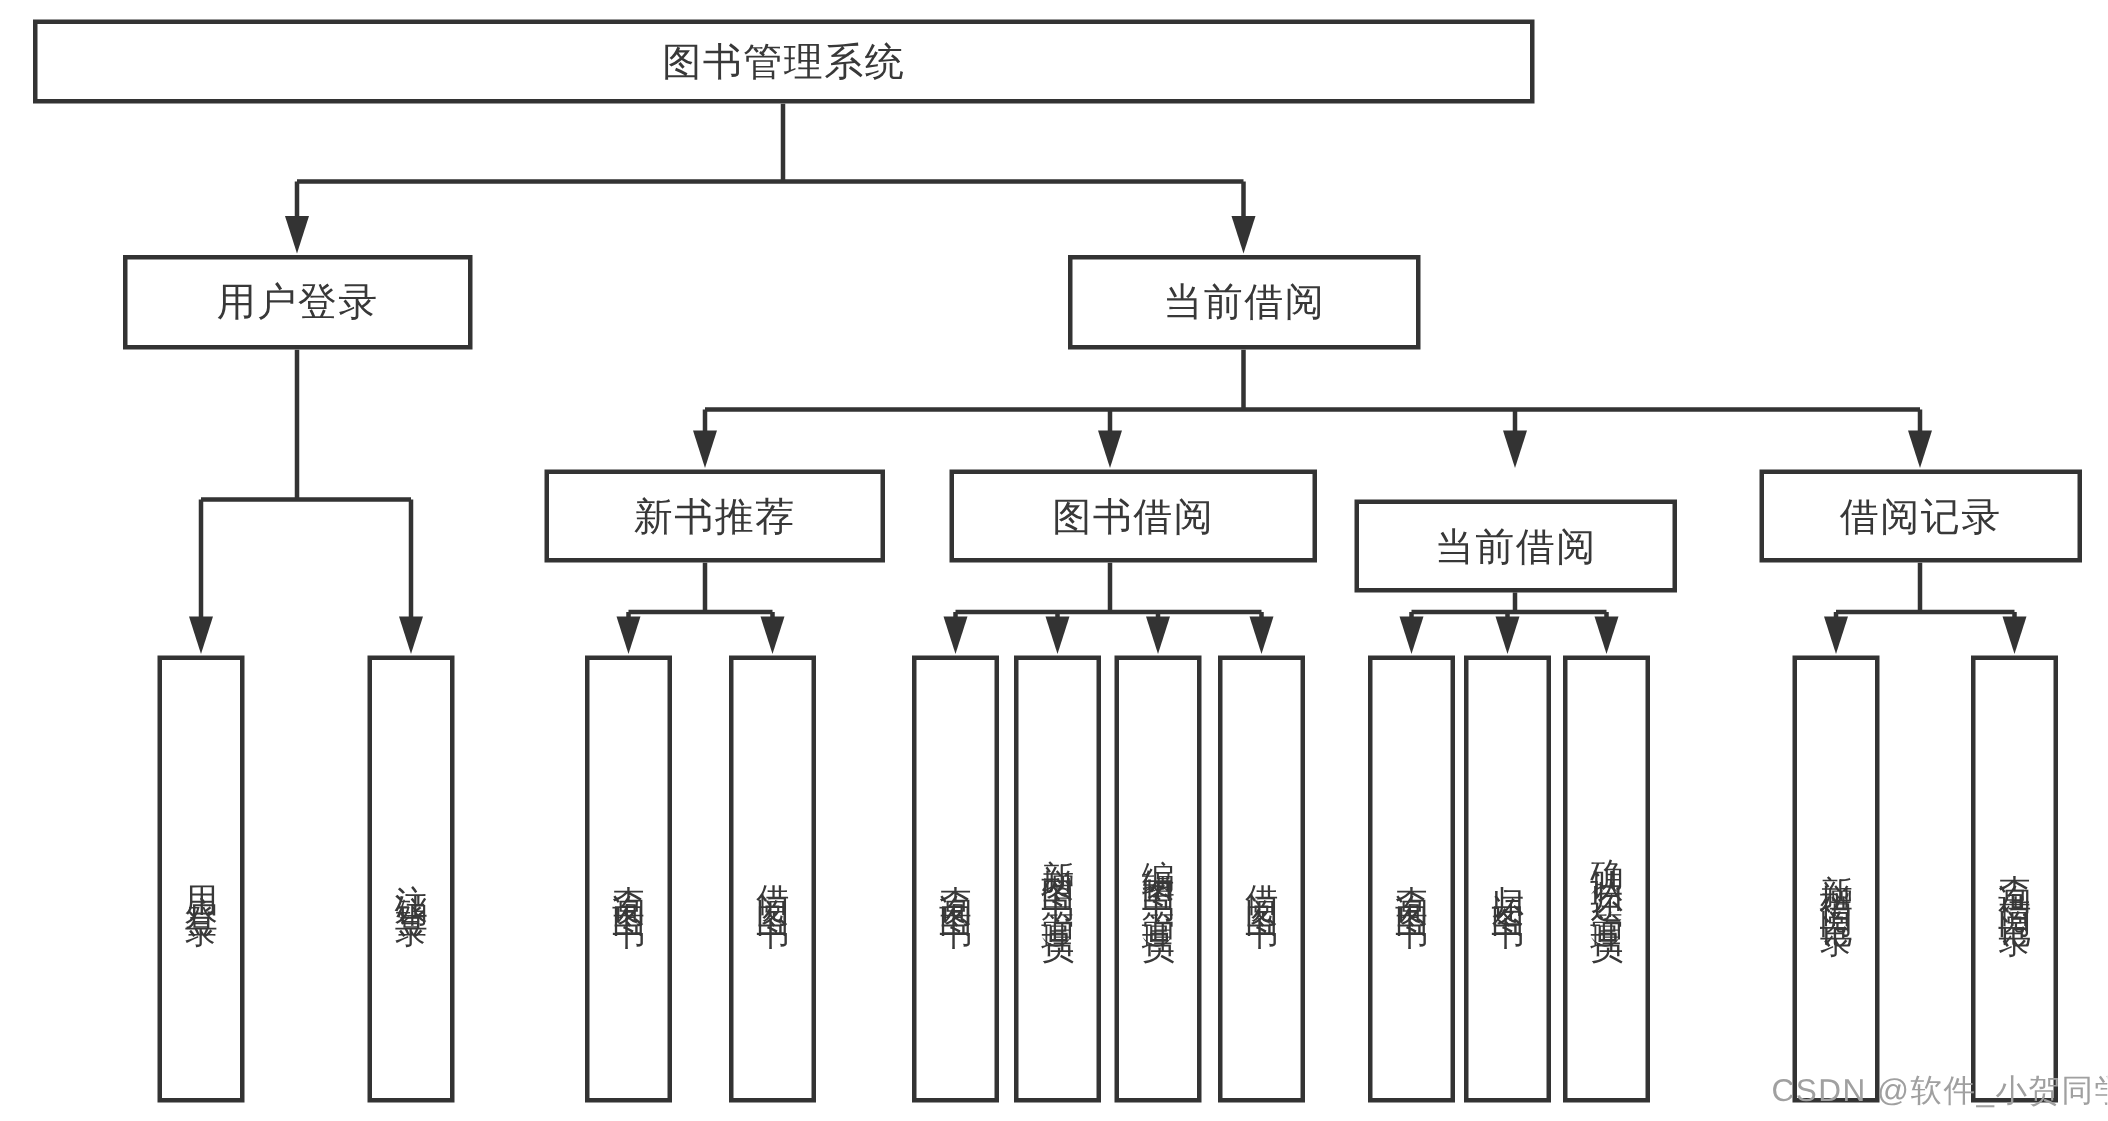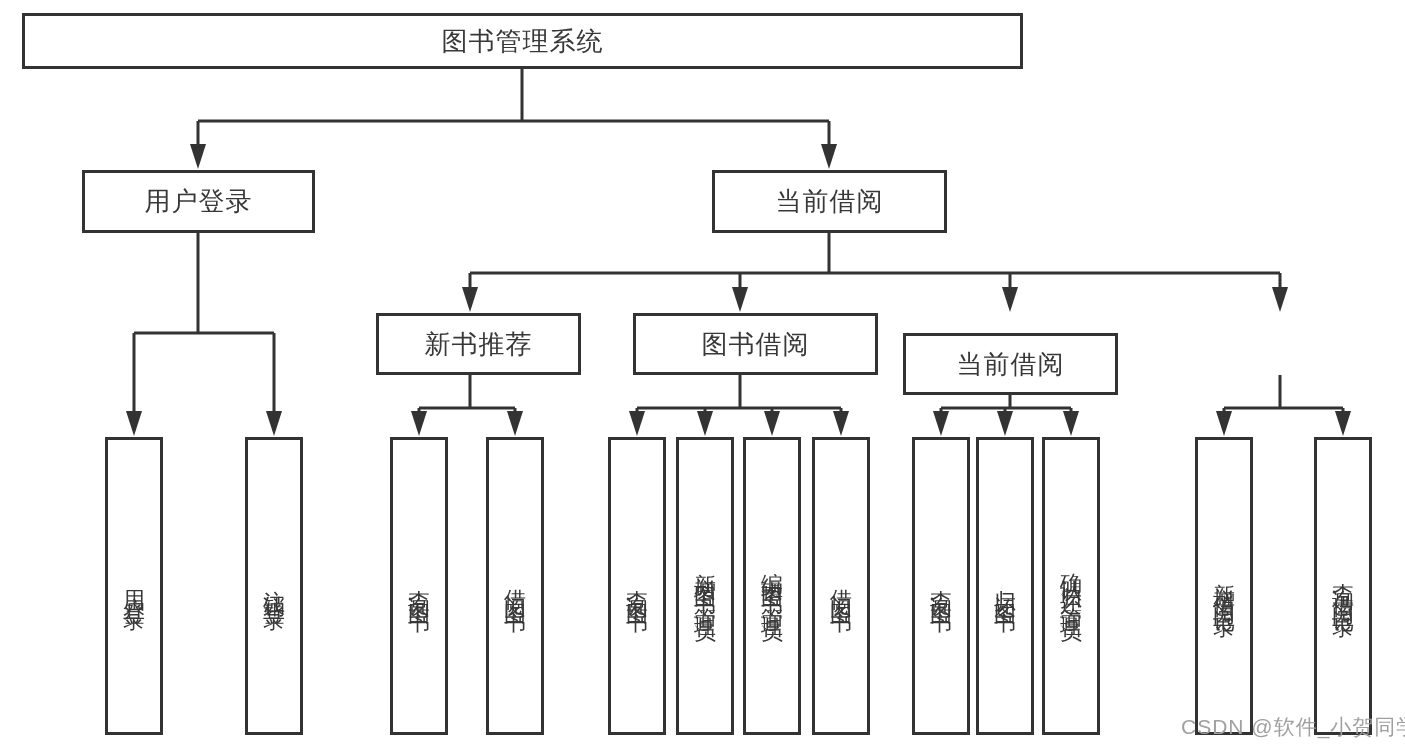--- a/index.html
+++ b/index.html
@@ -98,28 +98,31 @@
     <span class="hlabel">图书管理系统</span>
   </div>
 
   <div class="node" style="left:82px; top:170px; width:233px; height:63px;">
     <span class="hlabel">用户登录</span>
   </div>
   <div class="node" style="left:712px; top:170px; width:235px; height:63px;">
     <span class="hlabel">当前借阅</span>
   </div>
 
-  <div class="node" style="left:376px; top:313px; width:205px; height:62px;">
+  <div class="node" style="left:363px; top:313px; width:227px; height:62px;">
     <span class="hlabel">新书推荐</span>
   </div>
   <div class="node" style="left:633px; top:313px; width:245px; height:62px;">
     <span class="hlabel">图书借阅</span>
   </div>
   <div class="node" style="left:903px; top:313px; width:215px; height:62px;margin-top:20px;">
     <span class="hlabel">当前借阅</span>
+  </div>
+  <div class="node" style="left:1173px; top:313px; width:215px; height:62px;">
+    <span class="hlabel">借阅记录</span>
   </div>
 
   <div class="node leaf" style="left:105px; top:437px; width:58px; height:298px;">
     <span class="vlabel">用户登录</span>
   </div>
   <div class="node leaf" style="left:245px; top:437px; width:58px; height:298px;">
     <span class="vlabel">注销登录</span>
   </div>
 
   <div class="node leaf" style="left:390px; top:437px; width:58px; height:298px;">

